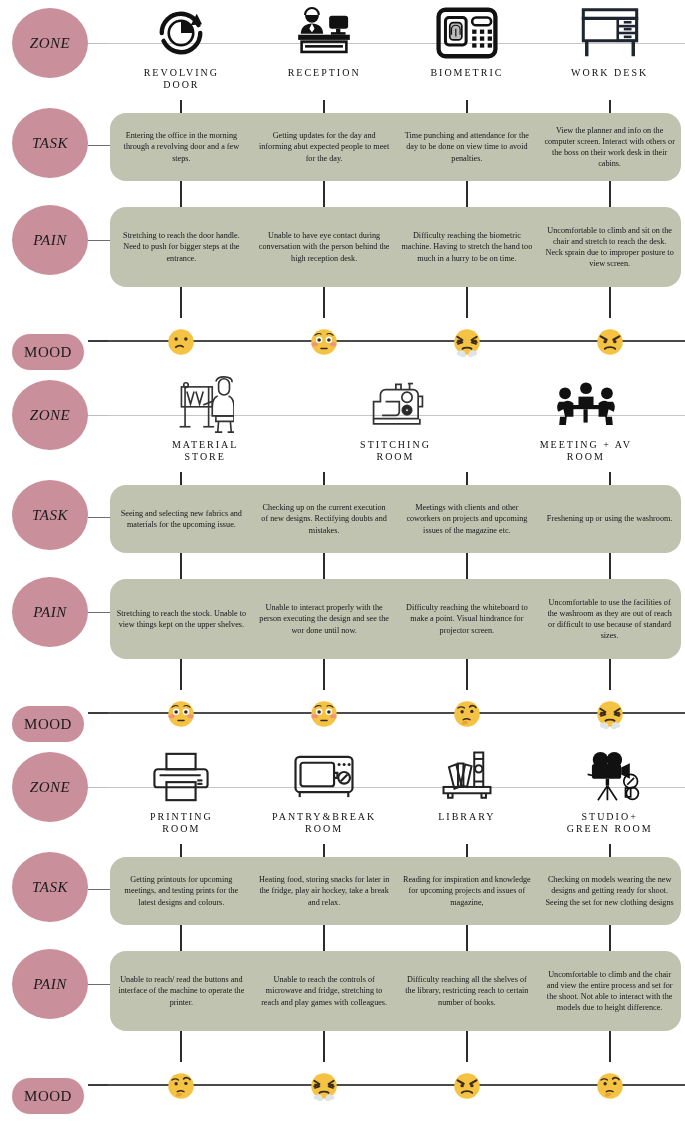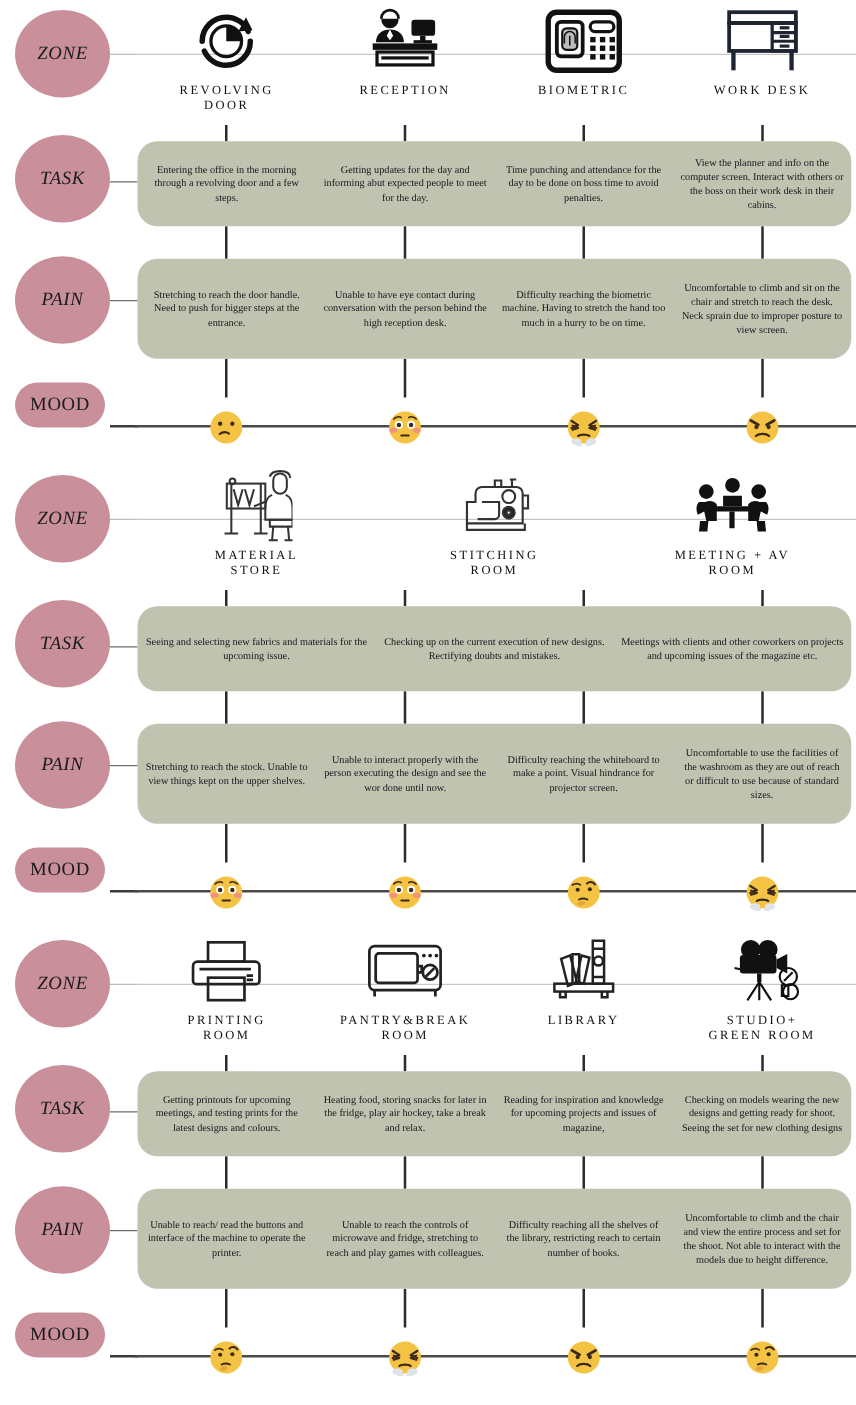--- a/index.html
+++ b/index.html
@@ -45,21 +45,21 @@
     font-style: italic;
   }
   .pill.round {
     width: 72px;
     height: 36px;
     border-radius: 18px;
   }
   .pill-zone { top: 8px; }
   .pill-task { top: 108px; }
   .pill-pain { top: 205px; }
-  .pill-mood { top: 306px; }
+  .pill-mood { top: 334px; }
 
   
   .stub {
     position: absolute;
     left: 88px;
     width: 22px;
     height: 1px;
     background: #6d6d6d;
     z-index: 1;
   }
@@ -276,21 +276,21 @@
         <div class="vline" style="left: 608.625px; top: 181px; height: 26px;"></div>
         <div class="vline" style="left: 608.625px; top: 287px; height: 31px;"></div>
         <div class="band band-task">
           <div class="band-cell">
             <div class="band-text">Entering the office in the morning through a revolving door and a few steps.</div>
           </div>
           <div class="band-cell">
             <div class="band-text">Getting updates for the day and informing abut expected people to meet for the day.</div>
           </div>
           <div class="band-cell">
-            <div class="band-text">Time punching and attendance for the day to be done on boss time to avoid penalties.</div>
+            <div class="band-text">Time punching and attendance for the day to be done on view time to avoid penalties.</div>
           </div>
           <div class="band-cell">
             <div class="band-text">View the planner and info on the computer screen. Interact with others or the boss on their work desk in their cabins.</div>
           </div>
         </div>
         <div class="band band-pain">
           <div class="band-cell">
             <div class="band-text">Stretching to reach the door handle. Need to push for bigger steps at the entrance.</div>
           </div>
           <div class="band-cell">
@@ -448,20 +448,23 @@
         <div class="band band-task">
           <div class="band-cell">
             <div class="band-text">Seeing and selecting new fabrics and materials for the upcoming issue.</div>
           </div>
           <div class="band-cell">
             <div class="band-text">Checking up on the current execution of new designs. Rectifying doubts and mistakes.</div>
           </div>
           <div class="band-cell">
             <div class="band-text">Meetings with clients and other coworkers on projects and upcoming issues of the magazine etc.</div>
           </div>
+          <div class="band-cell">
+            <div class="band-text">Freshening up or using the washroom.</div>
+          </div>
         </div>
         <div class="band band-pain">
           <div class="band-cell">
             <div class="band-text">Stretching to reach the stock. Unable to view things kept on the upper shelves.</div>
           </div>
           <div class="band-cell">
             <div class="band-text">Unable to interact properly with the person executing the design and see the wor done until now.</div>
           </div>
           <div class="band-cell">
             <div class="band-text">Difficulty reaching the whiteboard to make a point. Visual hindrance for projector screen.</div>

